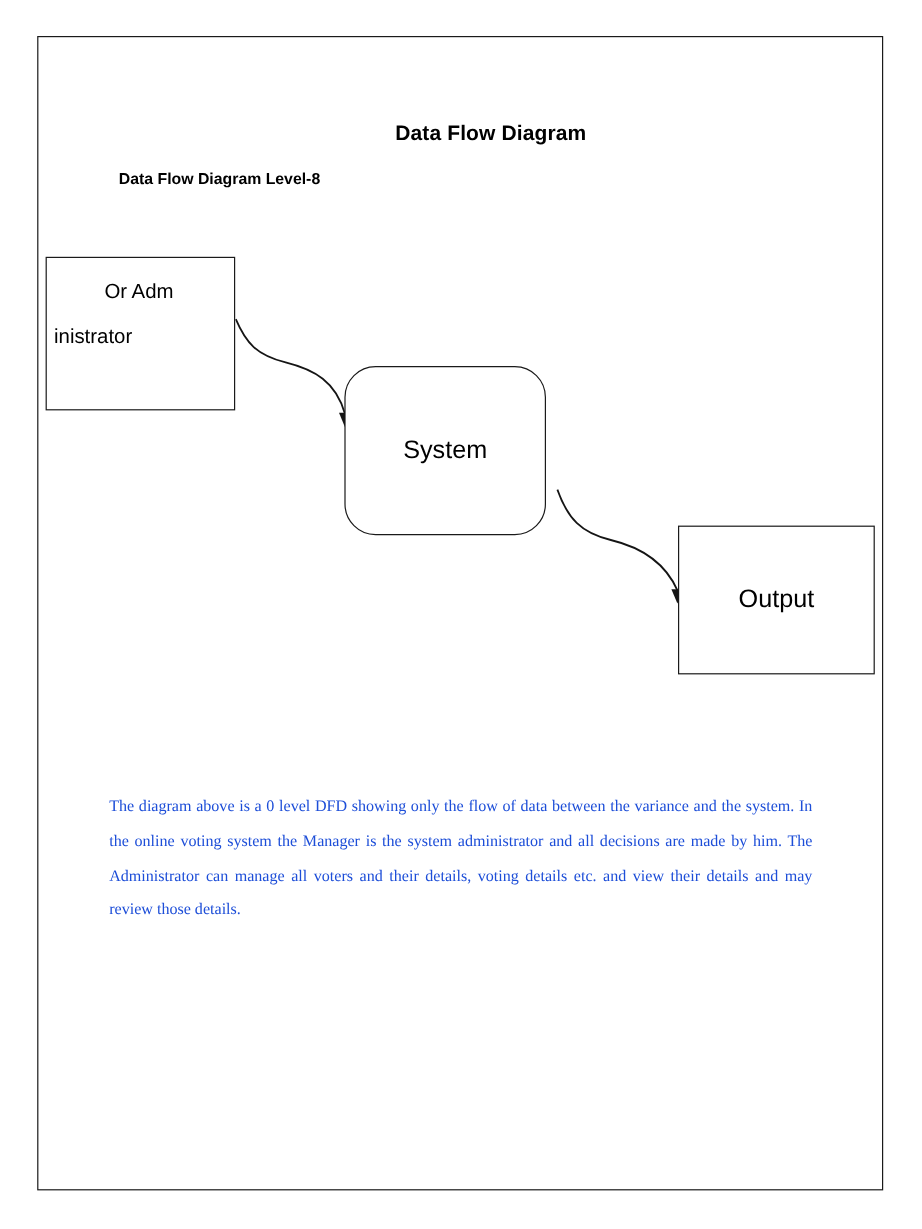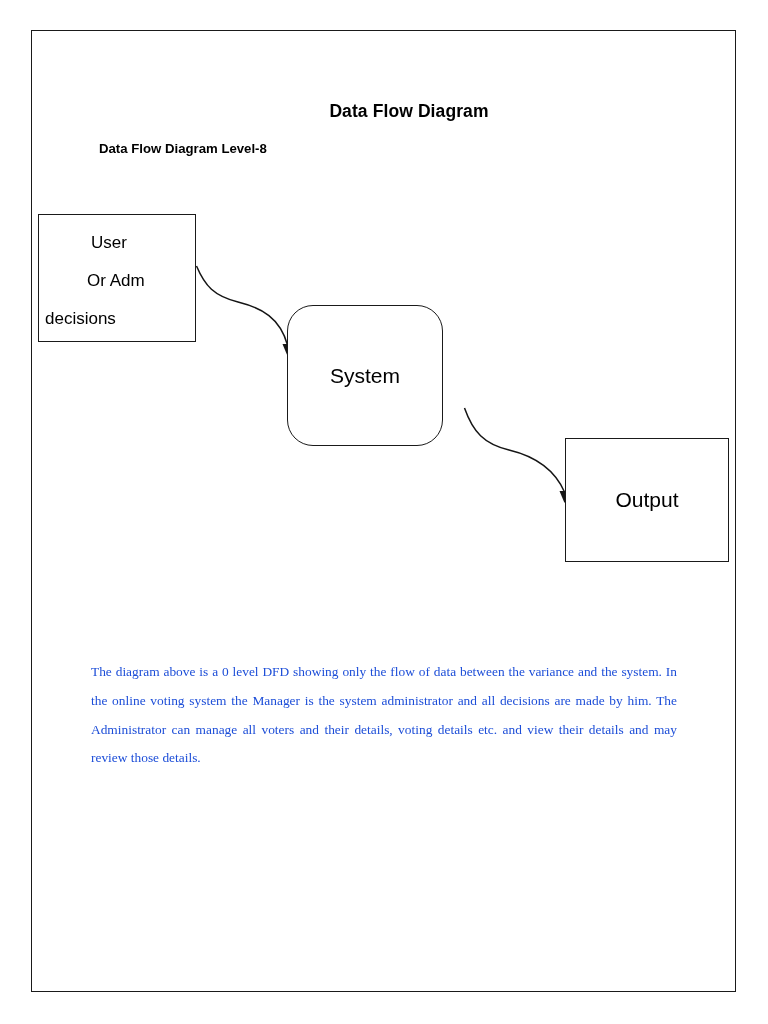--- a/index.html
+++ b/index.html
@@ -91,21 +91,21 @@
     white-space: nowrap;
     font-family: "Liberation Sans", sans-serif;
   }
   #node-user .ln-1 { text-align: center; padding-right: 16px; }
   #node-user .ln-2 { text-align: left; padding-left: 42px; }
   #node-user .ln-3 { text-align: left;   padding-left: 0px; }
 
   #node-system {
     left: 287px;
     top: 305px;
-    width: 156px;
+    width: 168px;
     height: 141px;
     border-radius: 26px;
     display: flex;
     align-items: center;
     justify-content: center;
     text-align: right;
   }
   #node-system .node-label {
     font-size: 21px;
     font-family: "Liberation Sans", sans-serif;
@@ -155,23 +155,22 @@
     <polygon class="arrowhead" points="282.5,344 292.5,344 287.5,356"></polygon>
   </g>
 
   <g>
     <path class="edge" d="M 464.5 408 C 473 432, 484 444, 509 450 C 534 456, 554 468, 564.5 492"></path>
     <polygon class="arrowhead" points="559.5,491 569.5,491 564.5,503"></polygon>
   </g>
 </svg>
 
 <div class="node" id="node-user">
-  <span class="line ln-1">User</span>
   <span class="line ln-2">Or Adm</span>
-  <span class="line ln-3">decisions</span>
+  <span class="line ln-3">inistrator</span>
 </div>
 
 <div class="node" id="node-system">
   <span class="node-label">System</span>
 </div>
 
 <div class="node" id="node-output">
   <span class="node-label">Output</span>
 </div>
 

